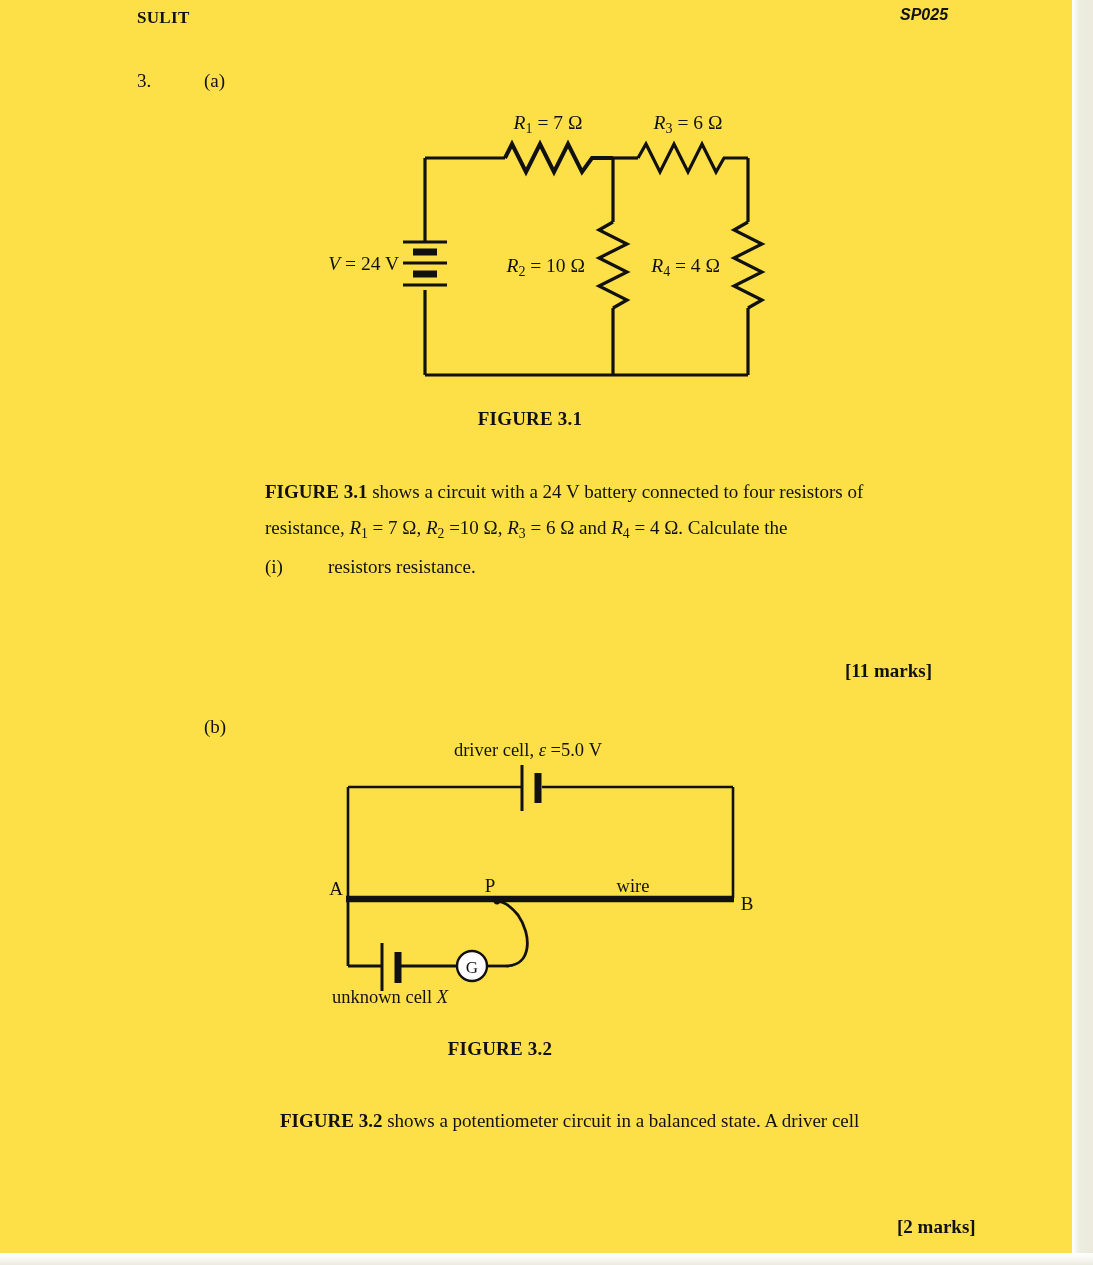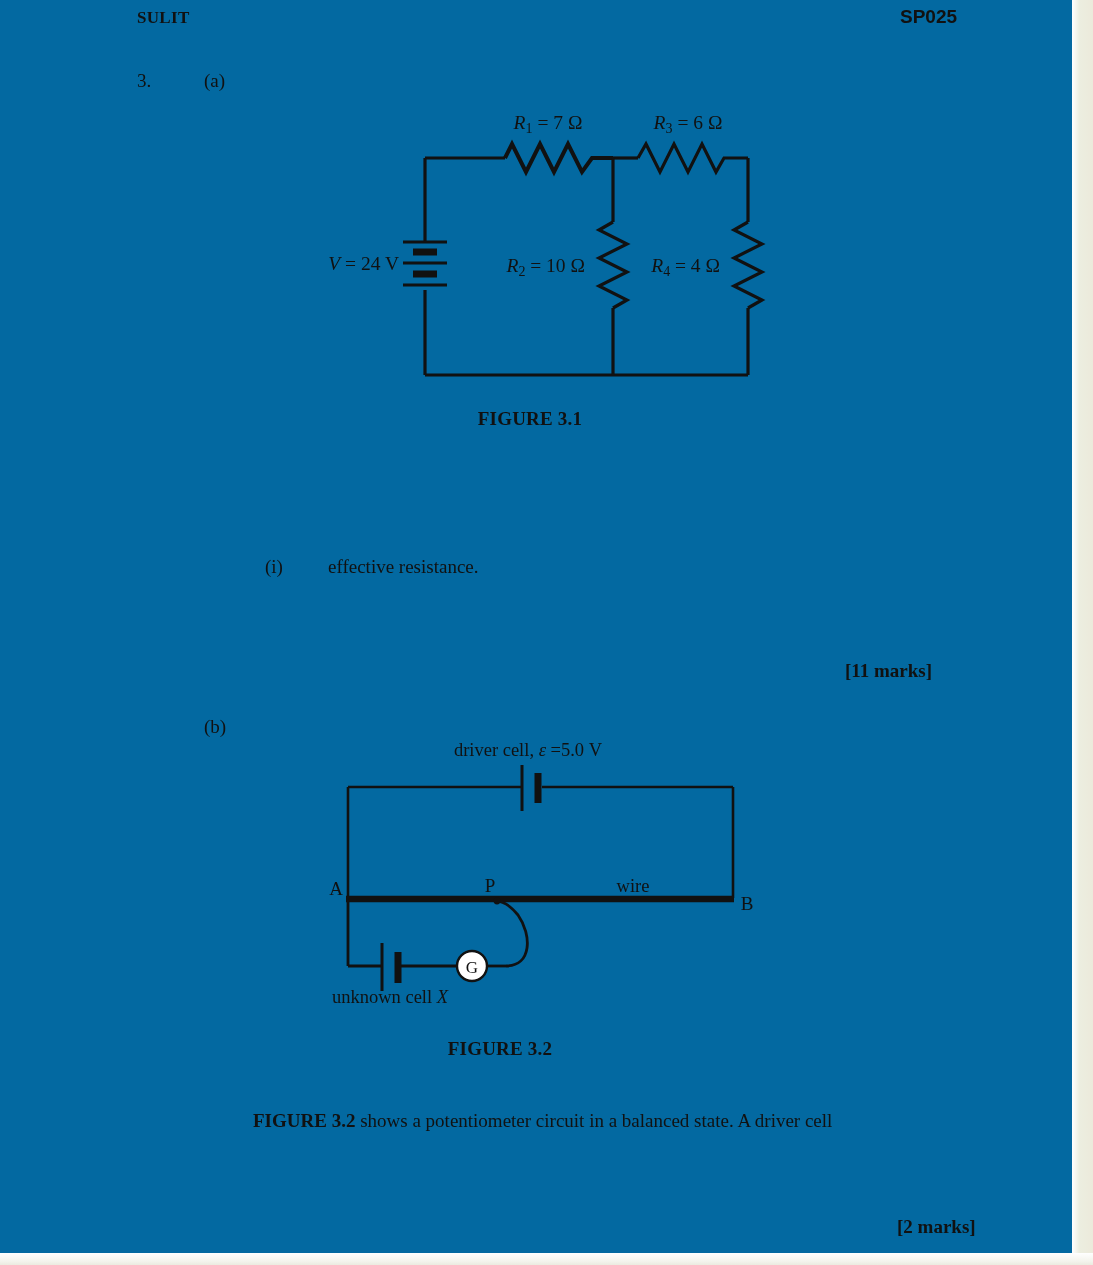--- a/index.html
+++ b/index.html
@@ -13,21 +13,21 @@
     position: relative;
     overflow: hidden;
     font-family: "Liberation Serif", serif;
     color: #111111;
   }
   .page {
     position: absolute;
     left: 0; top: 0;
     width: 1093px;
     height: 1265px;
-    background: #0369a1;
+    background: #fde047;
   }
   
   .edge-right {
     position: absolute;
     top: 0; right: 0;
     width: 21px; height: 1265px;
     background: linear-gradient(to right, #ffffff 0%, #eceee0 35%, #eceadb 100%);
   }
   .edge-right-line {
     position: absolute;
@@ -49,22 +49,23 @@
     font-family: "Liberation Serif", serif;
     font-weight: bold;
     font-size: 17px;
     letter-spacing: 0.3px;
   }
   .hdr-right {
     position: absolute;
     left: 900px; top: 6px;
     font-family: "Liberation Sans", sans-serif;
     font-weight: bold;
-    font-size: 19px;
+    font-size: 16px;
     letter-spacing: 0px;
+    font-style: italic;
   }
 
   .q-num {
     position: absolute;
     left: 137px; top: 70px;
     font-size: 19px;
   }
   .part-a {
     position: absolute;
     left: 204px; top: 70px;
@@ -97,21 +98,21 @@
   #fig1-caption { left: 330px; top: 408px; width: 400px; }
   #fig2-caption { left: 300px; top: 1038px; width: 400px; }
 
   
   .body-text {
     position: absolute;
     font-size: 19px;
     line-height: 36px;
   }
   #a-para { left: 265px; top: 474px; width: 700px; }
-  #b-para { left: 253px; top: 1103px; width: 700px; }
+  #b-para { left: 280px; top: 1103px; width: 700px; }
   .marks {
     position: absolute;
     font-weight: bold;
     font-size: 19px;
   }
   #a-marks { left: 845px; top: 660px; }
   #b-marks { left: 853px; top: 1216px; margin-left: 44px; }
 
   .sub-list {
     position: absolute;
@@ -191,26 +192,28 @@
       </text>
       <text x="99" y="170" font-family="Liberation Serif, serif" font-size="19.5" fill="#111111" text-anchor="end">
         <tspan font-style="italic">V</tspan><tspan> = 24 V</tspan>
       </text>
     </svg>
   </div>
 
   <div class="fig-caption" id="fig1-caption">FIGURE 3.1</div>
 
   <div class="body-text" id="a-para">
+    <div><b>FIGURE 3.1</b> <span>shows a circuit with a 24 V battery connected to four resistors of</span></div>
+    <div>resistance, <em class="v">R</em><span class="sub">1</span> = 7 Ω, <em class="v">R</em><span class="sub">2</span> =10 Ω, <em class="v">R</em><span class="sub">3</span> = 6 Ω and <em class="v">R</em><span class="sub">4</span> = 4 Ω. Calculate the</div>
   </div>
 
   <div class="sub-list">
     <div class="sub-row">
       <span class="sub-mark">(i)</span>
-      <span class="sub-text">effective resistance.</span>
+      <span class="sub-text">resistors resistance.</span>
     </div>
   </div>
 
   <div class="marks" id="a-marks">[11 marks]</div>
 
   <div class="part-b">(b)</div>
 
   <div class="fig2">
     <svg width="500" height="275" viewBox="0 0 500 275" xmlns="http://www.w3.org/2000/svg">
       <g fill="none" stroke="#111111" stroke-linecap="butt">

